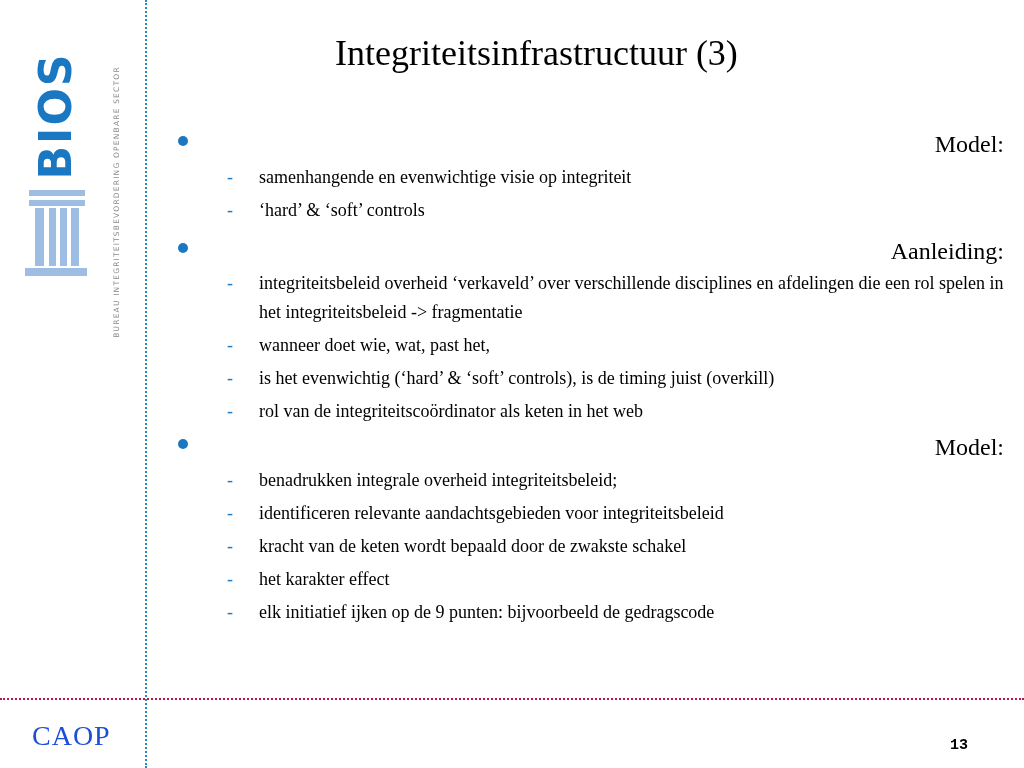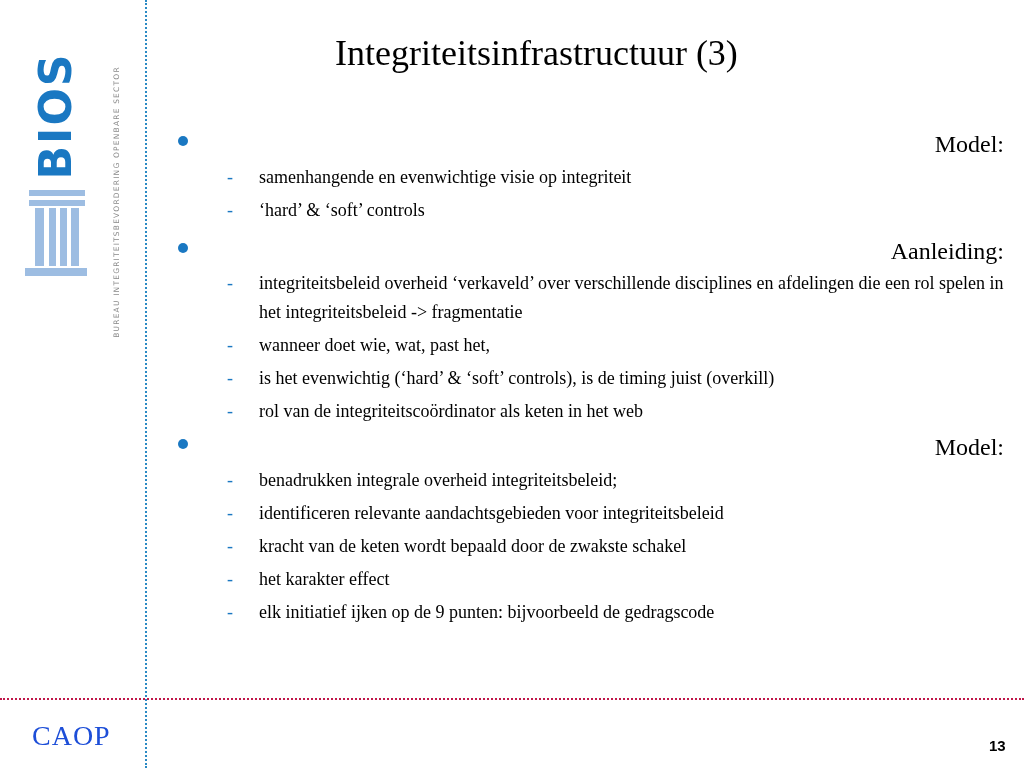--- a/index.html
+++ b/index.html
@@ -85,25 +85,24 @@
       font-family: "Liberation Serif", serif;
       font-size: 28px;
       letter-spacing: 1px;
       color: #1d4ed8;
       margin-left: 8px;
     }
     .page-num {
       position: absolute;
       left: 950px;
       top: 737px;
-      font-family: Liberation Sans, sans-serif;
+      font-family: Liberation Mono, monospace;
       font-weight: bold;
       font-size: 15px;
       color: #000;
-      margin-left: 39px;
     }
     .title {
       position: absolute;
       left: 335px;
       top: 32px;
       font-size: 36px;
       font-weight: normal;
       color: #000;
       white-space: nowrap;
     }

